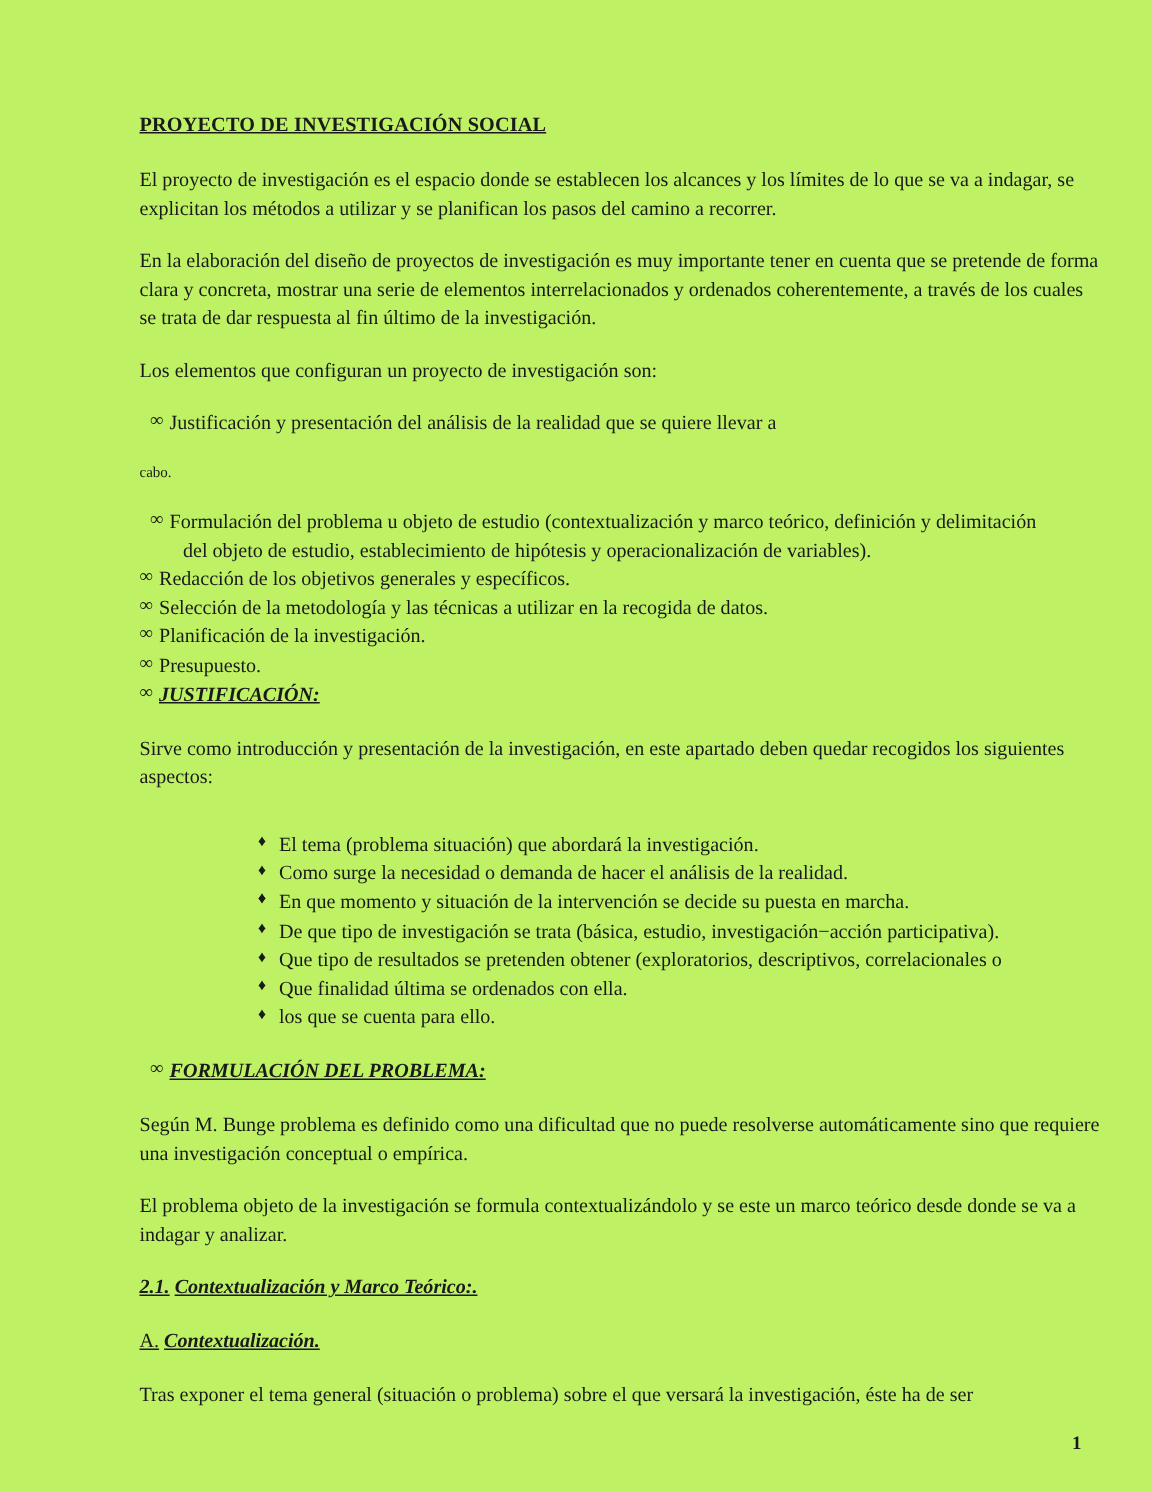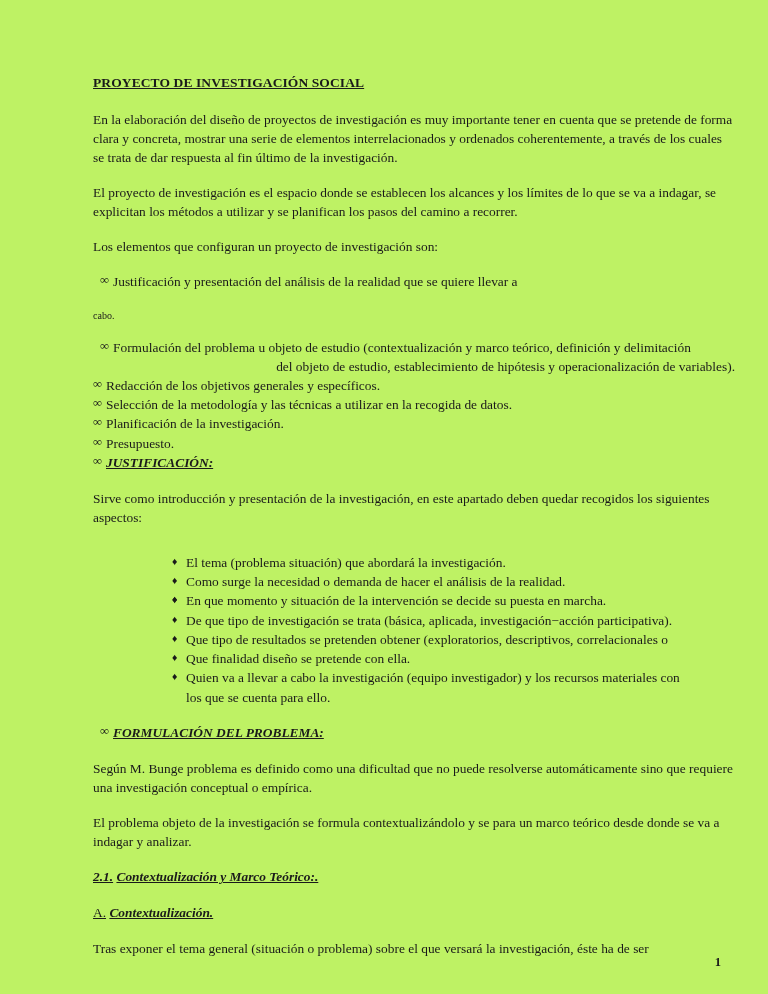--- a/index.html
+++ b/index.html
@@ -66,21 +66,20 @@
   }
   .inf-item.indent {
     margin-left: 7px;
   }
   .inf-item.hang {
     padding-left: 13px;
   }
   .inf-item .cont-line {
     display: block;
     padding-left: 9px;
-    text-align: right;
   }
 
   .plain-line {
     font-size: 10px;
     line-height: 1.42;
     margin: 0 0 15px 0;
   }
 
   .heading-inline {
     font-weight: bold;
@@ -161,23 +160,23 @@
   }
 </style>
 </head>
 <body>
 
 <div class="page">
   <div class="content">
 
     <h1 class="doc-title">PROYECTO DE INVESTIGACIÓN SOCIAL</h1>
 
+    <p class="para">El proyecto de investigación es el espacio donde se establecen los alcances y los límites de lo que se va a indagar, se explicitan los métodos a utilizar y se planifican los pasos del camino a recorrer.</p>
+
     <p class="para">En la elaboración del diseño de proyectos de investigación es muy importante tener en cuenta que se pretende de forma clara y concreta, mostrar una serie de elementos interrelacionados y ordenados coherentemente, a través de los cuales se trata de dar respuesta al fin último de la investigación.</p>
-
-    <p class="para">El proyecto de investigación es el espacio donde se establecen los alcances y los límites de lo que se va a indagar, se explicitan los métodos a utilizar y se planifican los pasos del camino a recorrer.</p>
 
     <p class="para">Los elementos que configuran un proyecto de investigación son:</p>
 
     <ul class="inf-list">
 
       <li class="inf-item indent">
         <span class="inf-marker">∞</span>
         <span>Justificación y presentación del análisis de la realidad que se quiere llevar a</span>
       </li>
 
@@ -238,49 +237,48 @@
         <span class="dia-marker">♦</span>
       </li>
 
       <li class="dia-item">
         <span class="dia-marker">♦</span>
         <span>En que momento y situación de la intervención se decide su puesta en marcha.</span>
       </li>
 
       <li class="dia-item">
         <span class="dia-marker">♦</span>
-        <span>De que tipo de investigación se trata (básica, aplicada, investigación−acción participativa).</span>
+        <span>De que tipo de investigación se trata (básica, estudio, investigación−acción participativa).</span>
       </li>
 
       <li class="dia-item">
         <span class="dia-marker">♦</span>
         <span>Que tipo de resultados se pretenden obtener (exploratorios, descriptivos, correlacionales o</span>
       </li>
 
       <li class="dia-item">
         <span class="dia-marker">♦</span>
-        <span>Que finalidad diseño se pretende con ella.</span>
-      </li>
-
-      <li class="dia-item">
-        <span class="dia-marker">♦</span>
-        <span>Quien va a llevar a cabo la investigación (equipo investigador) y los recursos materiales con</span>
+        <span>Que finalidad última se ordenados con ella.</span>
+      </li>
+
+      <li class="dia-item">
+        <span class="dia-marker">♦</span>
         <span class="cont-line">los que se cuenta para ello.</span>
       </li>
 
     </ul>
 
     <div class="section-head">
       <span class="inf-marker">∞</span>
       <span class="heading-inline">FORMULACIÓN DEL PROBLEMA:</span>
     </div>
 
     <p class="para">Según M. Bunge problema es definido como una dificultad que no puede resolverse automáticamente sino que requiere una investigación conceptual o empírica.</p>
 
-    <p class="para">El problema objeto de la investigación se formula contextualizándolo y se para un marco teórico desde donde se va a indagar y analizar.</p>
+    <p class="para">El problema objeto de la investigación se formula contextualizándolo y se este un marco teórico desde donde se va a indagar y analizar.</p>
 
     <div class="sub-head">
       <span class="num">2.1.</span>
       <span class="txt">Contextualización y Marco Teórico:.</span>
     </div>
 
     <div class="sub-head">
       <span class="num-plain">A.</span>
       <span class="txt">Contextualización.</span>
     </div>

